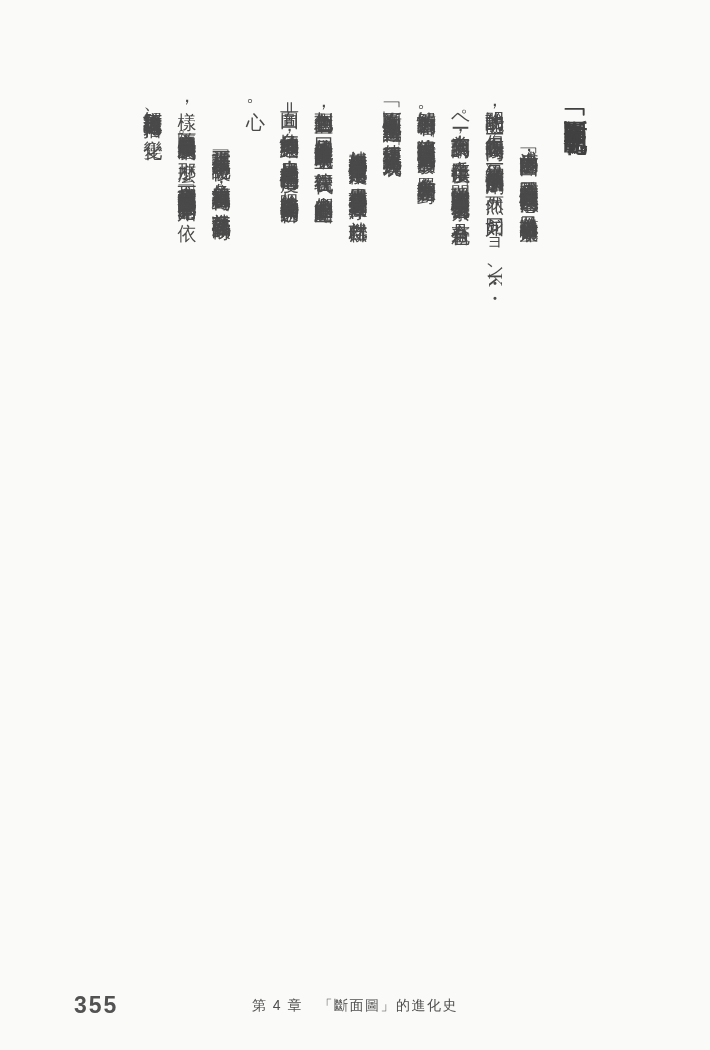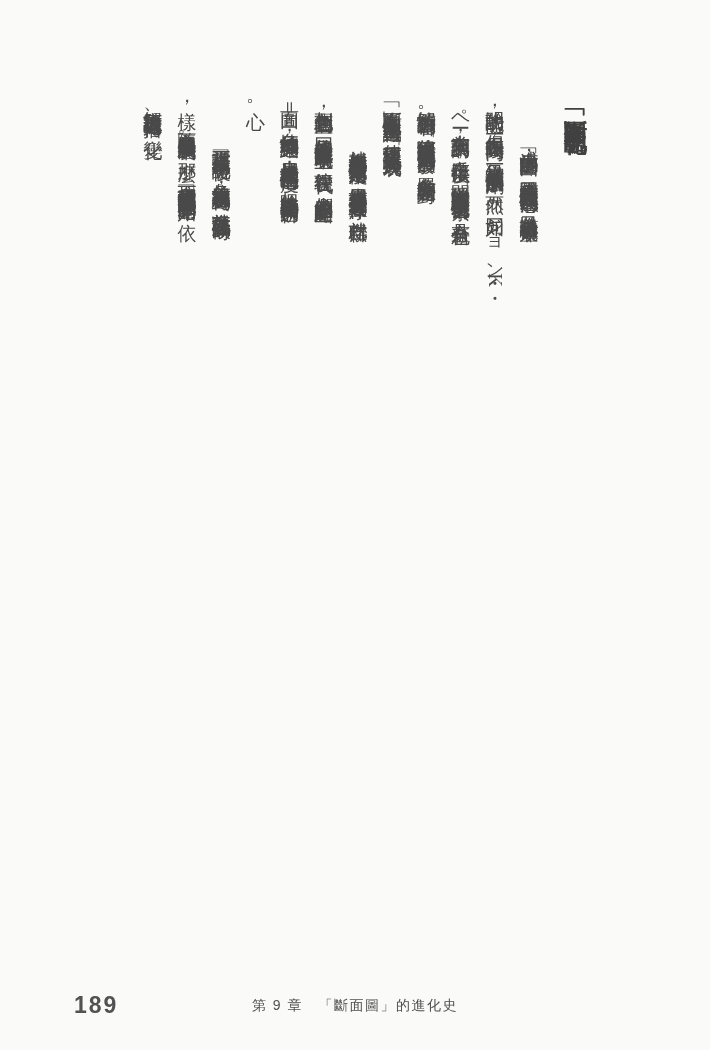--- a/index.html
+++ b/index.html
@@ -84,17 +84,17 @@
     <p>　　就好像把揉肩用的按摩棒當成情趣道具使用，結果用著用著變成只要看到按摩棒，就自然聯
 想到色色的畫面，同樣的條件反射也發生在斷面圖表現上；儘管在現代，人們的腦中已建立起斷
 面圖＝色情的神經突觸連結，光是使用就能保證作品的色情度，但除此之外還是需要作家們的苦
 心。</p>
     <p>　　當某種表現成為一種「記號」後，各位應該很容易想像得到，就像「乳首殘像」的時候一
 樣，隨之而來的將是爆發式的增長。那麼，接下來我們將從現代「斷面圖」表現的基本開始，依
 序解說這種表現如何傳播、變化。</p>
   </div>
 
   <div>
-    <span class="page-number">189</span>
-    <span class="running-head">第 9 章　「斷面圖」的進化史</span>
+    <span class="page-number">355</span>
+    <span class="running-head">第 4 章　「斷面圖」的進化史</span>
   </div>
 
 </div>
 
 </body></html>

